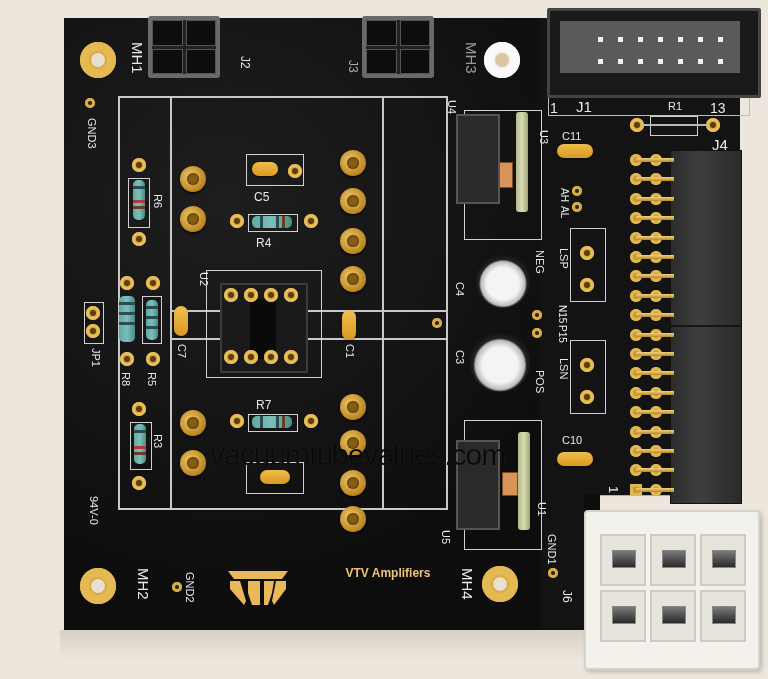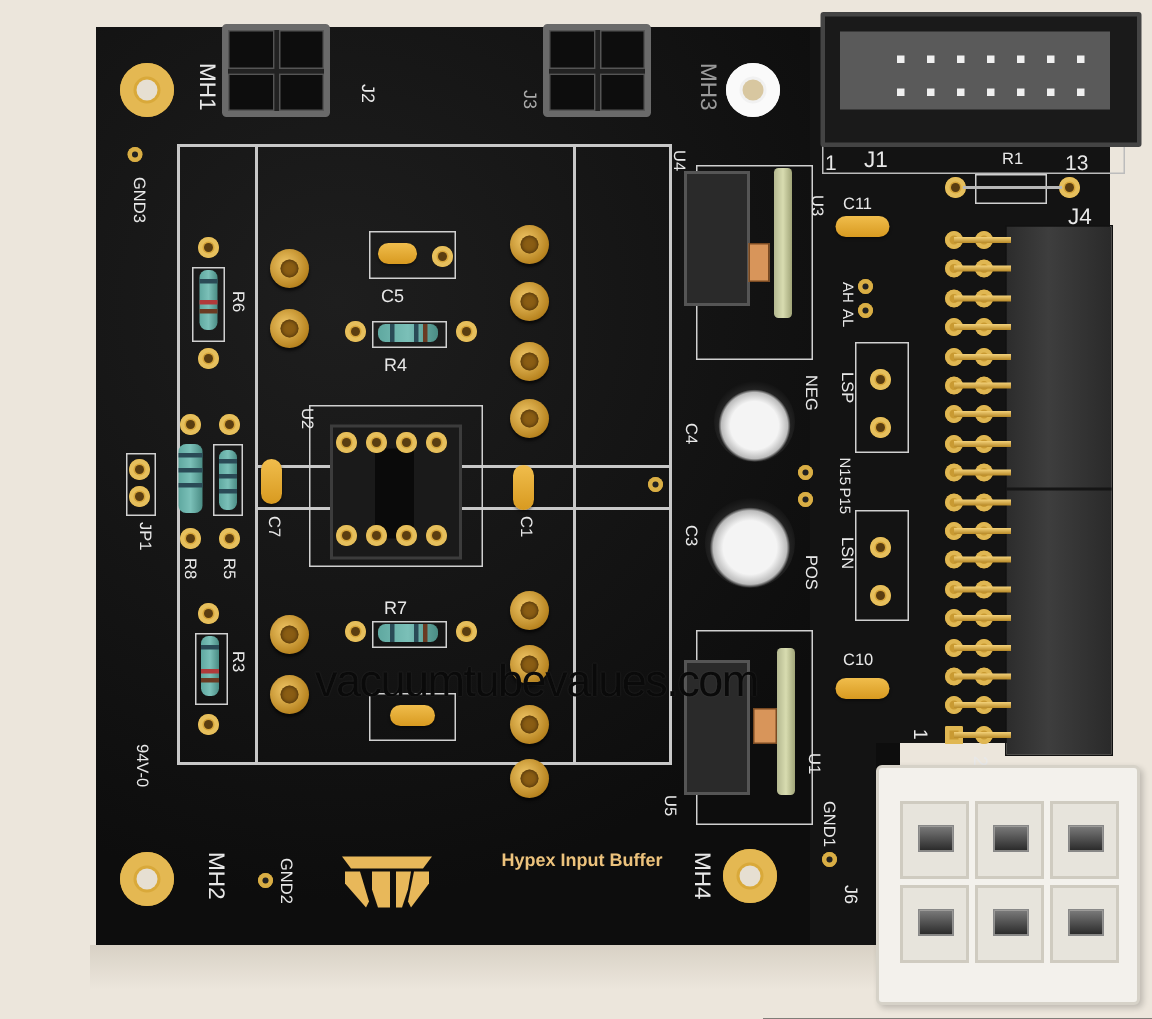--- a/index.html
+++ b/index.html
@@ -422,21 +422,21 @@
 
 <svg class="logo" viewBox="0 0 64 38">
   <path d="M2 2 H62 L56 10 H8 Z" fill="#e8b85a"></path>
   <path d="M4 12 H14 L20 32 L18 36 L4 20 Z" fill="#e8b85a"></path>
   <path d="M22 12 H34 V36 H26 L22 24 Z" fill="#e8b85a"></path>
   <path d="M38 12 H48 L46 24 L42 36 H38 Z" fill="#e8b85a"></path>
   <path d="M50 12 H60 V20 L48 36 L46 32 Z" fill="#e8b85a"></path>
 </svg>
 
 <div class="board-title">
-  <div>Hypex Input Buffer</div>
+  <div>VTV Amplifiers</div>
 </div>
 
 <div class="molex6">
   <div class="molex-cell" style="left:14px;top:22px;">
       <div class="molex-pin"></div>
     </div>
   <div class="molex-cell" style="left:64px;top:22px;">
       <div class="molex-pin"></div>
     </div>
   <div class="molex-cell" style="left:114px;top:22px;">

